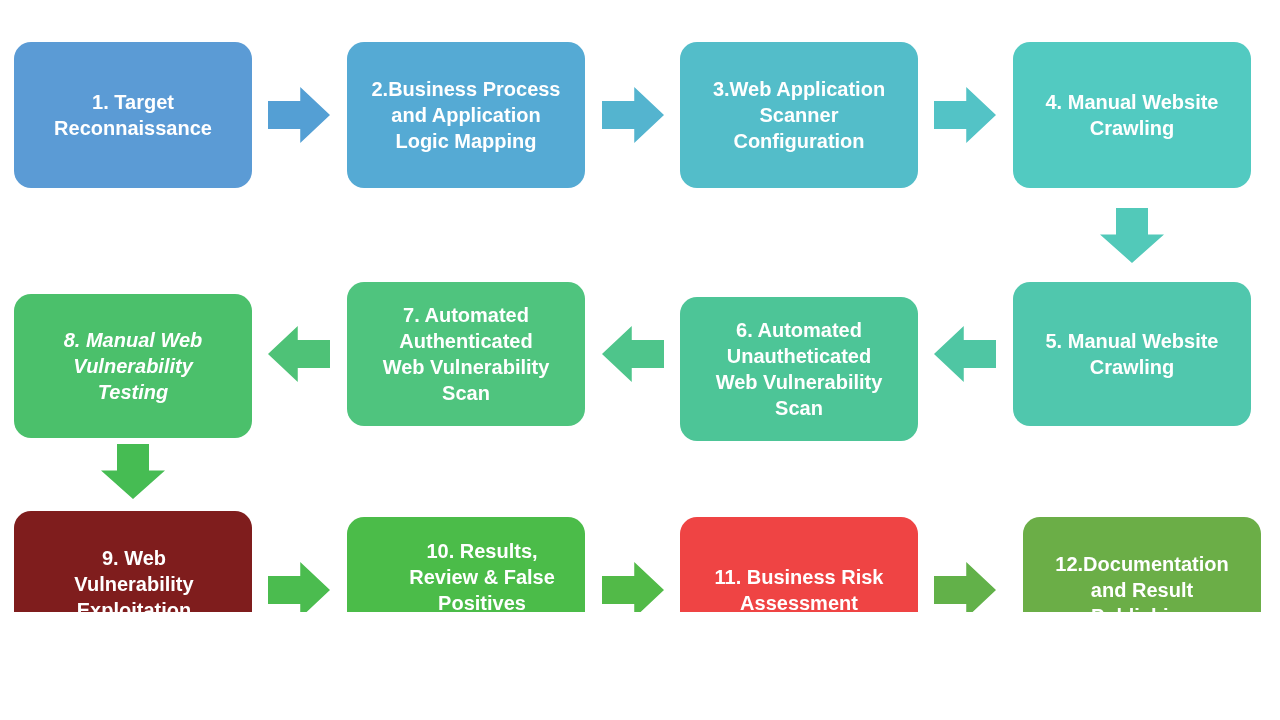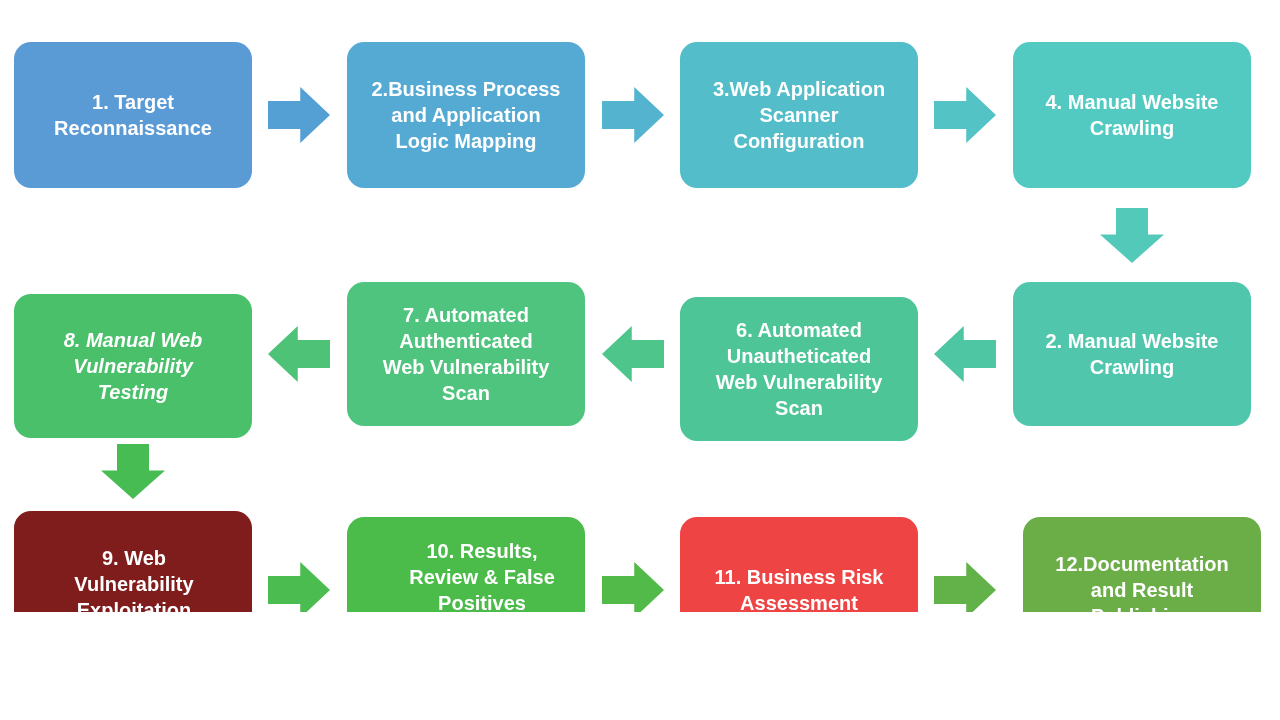--- a/index.html
+++ b/index.html
@@ -67,21 +67,21 @@
   <div class="arrow right" style="left: 602px; top: 87px; background: rgb(84, 180, 207);"></div>
   <div class="box" style="left: 680px; top: 42px; background: rgb(83, 189, 201);">3.Web Application
 Scanner
 Configuration</div>
   <div class="arrow right" style="left: 934px; top: 87px; background: rgb(83, 195, 198);"></div>
   <div class="box" style="left: 1013px; top: 42px; background: rgb(82, 202, 193); text-align: center;">4. Manual Website
 Crawling</div>
 
   <div class="arrow down" style="left: 1100px; top: 208px; background: rgb(82, 201, 185);"></div>
 
-  <div class="box h144" style="left: 1013px; top: 282px; background: rgb(80, 199, 173);">2. Manual Website
+  <div class="box h144" style="left: 1013px; top: 282px; background: rgb(80, 199, 173);">5. Manual Website
 Crawling</div>
   <div class="arrow left" style="left: 934px; top: 326px; background: rgb(79, 198, 163);"></div>
   <div class="box h144" style="left: 680px; top: 282px; background: rgb(77, 197, 151); margin-top: 15px;">6. Automated
 Unautheticated
 Web Vulnerability
 Scan</div>
   <div class="arrow left" style="left: 602px; top: 326px; background: rgb(78, 197, 139);"></div>
   <div class="box h144" style="left: 347px; top: 282px; background: rgb(79, 196, 126);">7. Automated
 Authenticated
 Web Vulnerability

